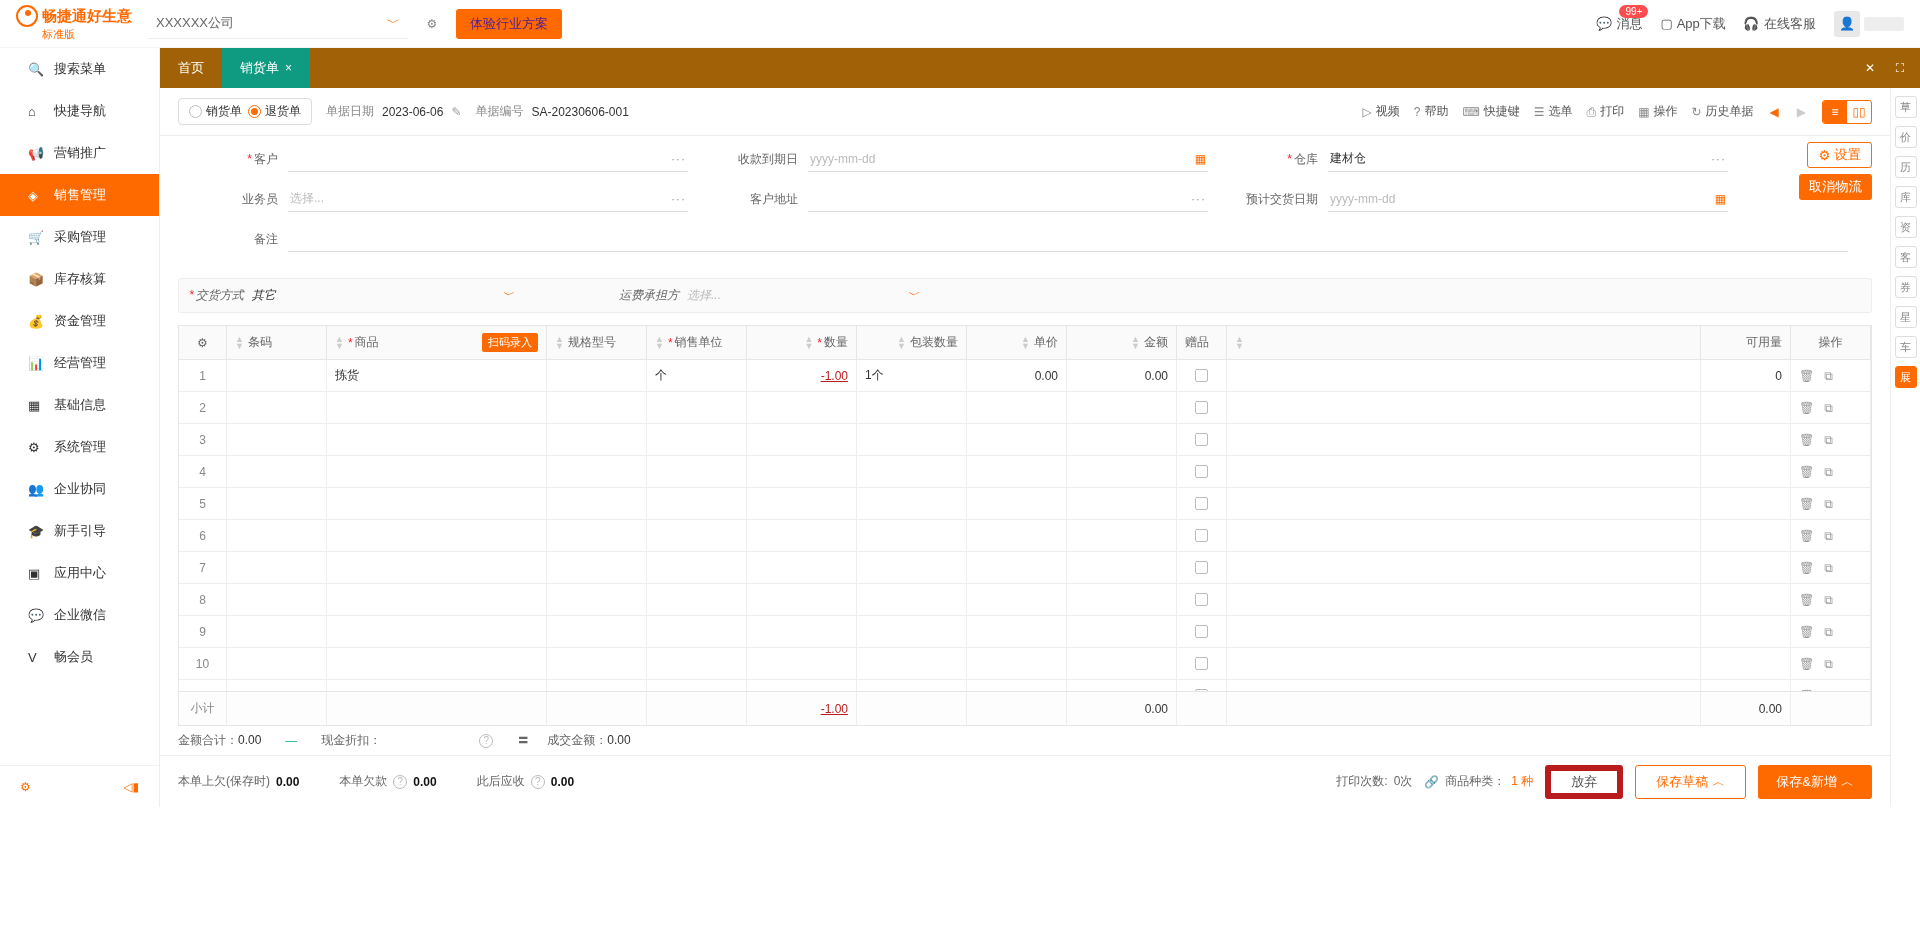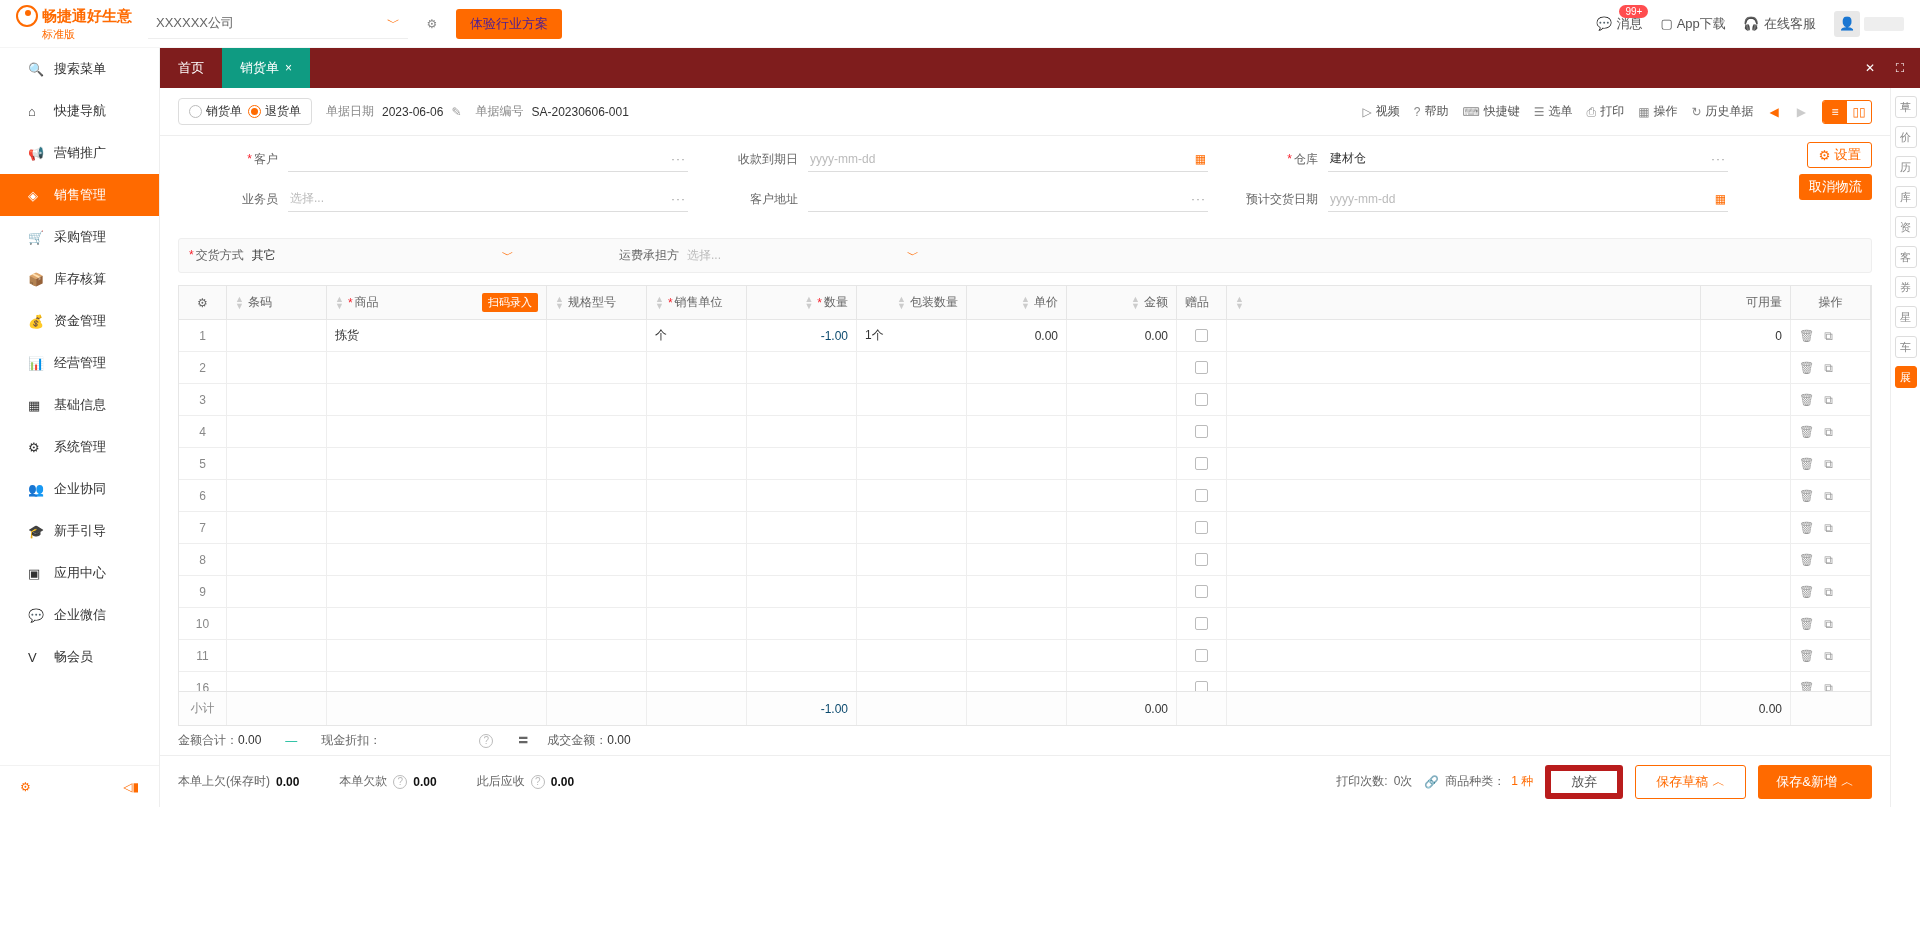--- a/index.html
+++ b/index.html
@@ -26,21 +26,21 @@
 
 .body { flex:1; display:flex; min-height:0; }
 .sidebar { width:160px; background:#fff; border-right:1px solid #eee; display:flex; flex-direction:column; }
 .sidebar-item { height:42px; display:flex; align-items:center; padding-left:28px; gap:10px; color:#333; cursor:pointer; font-size:13px; }
 .sidebar-item.active { background:#ff6a00; color:#fff; }
 .sidebar-spacer { flex:1; }
 .sidebar-footer { height:42px; display:flex; align-items:center; justify-content:space-between; padding:0 20px; color:#ff6a00; border-top:1px solid #f2f2f2; }
 .sb-icon { width:16px; display:inline-block; }
 
 .main { flex:1; display:flex; flex-direction:column; min-width:0; background:#f5f5f5; }
-.tabs { height:40px; background:#7f1d1d; display:flex; align-items:stretch; }
+.tabs { height:40px; background:#a16207; display:flex; align-items:stretch; }
 .tab { padding:0 18px; display:flex; align-items:center; color:#fff; font-size:13px; cursor:pointer; gap:6px; }
 .tab.active { background:#0f9b82; }
 .tab .x { font-size:12px; }
 .tabs-right { margin-left:auto; display:flex; align-items:center; padding-right:10px; gap:10px; }
 .tabs-right .ticon { color:#fff; cursor:pointer; width:20px; text-align:center; }
 
 .content { flex:1; background:#fff; margin:0; display:flex; flex-direction:column; min-height:0; position:relative; }
 
 
 .doc-header { display:flex; align-items:center; padding:10px 18px; gap:14px; border-bottom:1px solid #eee; }
@@ -68,42 +68,42 @@
 .form-field { display:flex; align-items:center; }
 .form-field .flabel { width:110px; text-align:right; padding-right:10px; color:#666; }
 .form-field .req { color:#f5222d; margin-right:2px; }
 .finput { border:none; border-bottom:1px solid #ddd; height:26px; display:flex; align-items:center; justify-content:space-between; color:#333; padding:0 2px; }
 .finput .placeholder { color:#bbb; }
 .finput .more { color:#999; cursor:pointer; letter-spacing:1px; }
 .finput .cal { color:#ff6a00; }
 .settings-btn { position:absolute; top:6px; right:18px; border:1px solid #ff6a00; color:#ff6a00; background:#fff; height:26px; padding:0 10px; border-radius:3px; display:flex; align-items:center; gap:4px; cursor:pointer; }
 .cancel-ship-btn { position:absolute; top:38px; right:18px; background:#ff6a00; color:#fff; height:26px; padding:0 10px; border:none; border-radius:3px; cursor:pointer; }
 
-.delivery-row { margin:6px 18px; background:#fafafa; border:1px solid #eee; border-radius:3px; padding:8px 10px; display:flex; align-items:center; }
+.delivery-row { margin:6px 18px; background:#fafafa; border:1px solid #eee; border-radius:3px; padding:8px 10px; display:flex; align-items:center;font-style:italic; }
 .delivery-row .dfield { display:flex; align-items:center; margin-right:30px; }
 .delivery-row .dlabel { margin-right:8px; color:#666; }
 .delivery-row .req { color:#f5222d; margin-right:2px; }
 .dsel { display:flex; align-items:center; gap:6px; color:#333; }
 .dsel .chev { color:#ff6a00; margin-left:auto; }
 .dplaceholder { color:#bbb; }
 
 
 .table-wrap { margin:6px 18px 0; border:1px solid #e6e6e6; flex:1; display:flex; flex-direction:column; min-height:0; }
 .thead { display:flex; background:#fafafa; border-bottom:1px solid #e6e6e6; height:34px; }
 .th { border-right:1px solid #e6e6e6; display:flex; align-items:center; padding:0 8px; color:#666; font-size:12px; position:relative; }
 .th .req { color:#f5222d; margin-right:2px; }
 .th .sort { color:#ccc; font-size:9px; margin-right:4px; display:flex; flex-direction:column; line-height:7px; }
 .th.right { justify-content:flex-end; }
 .scan-badge { background:#ff6a00; color:#fff; font-size:11px; padding:2px 6px; border-radius:2px; margin-left:auto; }
 .tbody { flex:1; overflow-y:auto; }
 .tr { display:flex; height:32px; border-bottom:1px solid #eee; }
 .td { border-right:1px solid #eee; display:flex; align-items:center; padding:0 8px; font-size:12px; color:#333; }
 .td.center { justify-content:center; color:#888; }
 .td.right { justify-content:flex-end; }
-.neg { color:#0c4a6e; }
+.neg { color:#b91c1c;text-decoration:underline; }
 .gift-cb { width:13px; height:13px; border:1px solid #bbb; border-radius:2px; }
 .op-icons { display:flex; gap:10px; color:#999; }
 .op-icons span { cursor:pointer; }
 .subtotal { display:flex; height:34px; background:#fdfdfd; border-top:1px solid #e6e6e6; }
 .subtotal .td { font-weight:500; }
 
 
 .right-rail { position:absolute; right:0; top:0; bottom:0; width:30px; background:#fff; border-left:1px solid #eee; display:flex; flex-direction:column; align-items:center; padding-top:8px; gap:8px; }
 .rail-item { width:22px; height:22px; border:1px solid #ddd; border-radius:3px; display:flex; align-items:center; justify-content:center; color:#888; font-size:11px; cursor:pointer; }
 .rail-item.orange { background:#ff6a00; border-color:#ff6a00; color:#fff; }
@@ -366,20 +366,28 @@
                 </div>
                 <div class="form-field" style="width:520px">
                   <div class="flabel"><span>预计交货日期</span></div>
                   <div class="finput" style="width:400px">
                       <span class="placeholder">yyyy-mm-dd</span>
                       <span class="cal">▦</span>
                     </div>
                 </div>
               </div>
 
+              <div class="form-row">
+                <div class="form-field" style="width:100%">
+                  <div class="flabel"><span>备注</span></div>
+                  <div class="finput" style="flex:1;max-width:1560px">
+                      <span></span>
+                    </div>
+                </div>
+              </div>
             </div>
 
             <div class="delivery-row">
               <div class="dfield" style="width:400px">
                 <span class="dlabel"><span class="req">*</span><span>交货方式</span></span>
                 <div class="dsel" style="flex:1">
                     <span>其它</span>
                     <span class="chev" style="margin-left:220px">﹀</span>
                   </div>
               </div>

